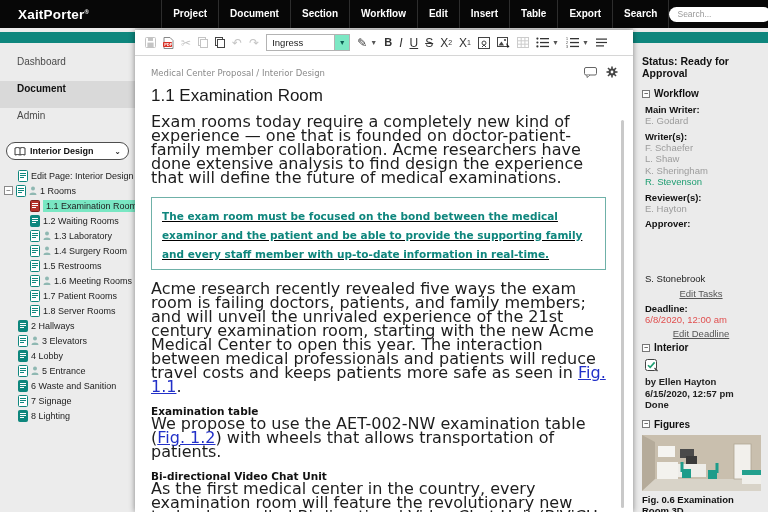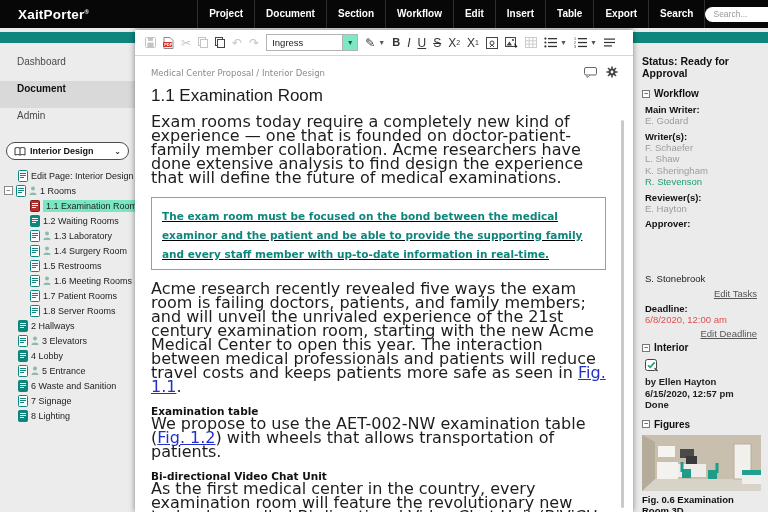--- a/index.html
+++ b/index.html
@@ -3,21 +3,21 @@
 <meta charset="utf-8">
 <style>
   * { box-sizing: border-box; margin: 0; padding: 0; }
   html, body { width: 768px; height: 512px; overflow: hidden; background: #e0e0e0;
     font-family: "Liberation Sans", "DejaVu Sans", sans-serif; }
 
   
   .topbar { height: 28px; background: #070707; display: flex; align-items: center; padding: 0 10px; }
   .logo { color: #fff; font-size: 13.5px; font-weight: bold; margin-left: 8px; letter-spacing: .2px; }
   .logo sup { font-size: 6px; }
-  .top-menu { display: flex; height: 100%; margin-left: 108px; }
+  .top-menu { display: flex; height: 100%; margin-left: 72px; }
   .nav-item { color: #fff; font-size: 10px; font-weight: bold; padding: 0 11px; line-height: 28px;
     border-left: 1px solid #2d2d2d; cursor: pointer; }
   .nav-item:last-child { border-right: 1px solid #2d2d2d; }
   .top-spacer { flex: 1; }
   .top-search { width: 102px; height: 15px; border-radius: 8px; border: none; background: #fff;
     font-size: 8.5px; padding: 0 8px; color: #333; outline: none; }
   .top-search::placeholder { color: #999; }
 
   
   .app { display: flex; height: 484px; position: relative; }
@@ -46,21 +46,21 @@
     display: flex; flex-direction: column; position: relative; z-index: 2; overflow: hidden; }
   .toolbar { height: 26px; border-bottom: 1px solid #d6d6d6; display: flex; align-items: center;
     padding: 0 10px; gap: 7px; flex-shrink: 0; }
   .tb { font-size: 12px; color: #333; display: flex; align-items: center; cursor: pointer; line-height: 1; }
   .tb.dis { color: #c4c4c4; cursor: default; }
   .tb b { font-size: 11px; }
   .tb .ul { text-decoration: underline; }
   .tb .st { text-decoration: line-through; }
   .tb sub { font-size: 7px; } .tb sup { font-size: 7px; }
   .caret { font-size: 7px; color: #555; margin-left: -4px; cursor: pointer; }
-  .style-select { border: 1px solid #b3b3b3; height: 17px; width: 92px; display: flex; align-items: center;
+  .style-select { border: 1px solid #b3b3b3; height: 17px; width: 84px; display: flex; align-items: center;
     font-size: 9.5px; color: #222; padding-left: 5px; cursor: pointer; }
   .sel-arrow { margin-left: auto; width: 15px; height: 100%; background: #7ce8c4; display: flex;
     align-items: center; justify-content: center; font-size: 7px; color: #0b5c52; border-left: 1px solid #b3b3b3; }
 
   .doc-body { padding: 8px 27px 0 16px; flex: 1; overflow: hidden; position: relative;
     font-family: "DejaVu Sans", sans-serif; }
   .breadcrumb-row { display: flex; align-items: center; font-size: 8.5px; color: #8a8a8a; margin: 2px 0 6px; }
   .bc-icons { margin-left: auto; display: flex; gap: 9px; align-items: center; margin-right: -12px; }
   .doc-title { font-size: 17px; font-weight: 400; color: #1a1a1a; margin: 4px 0 9px;
     font-family: "Liberation Sans", sans-serif; }
@@ -78,21 +78,21 @@
   .sec-head { display: flex; gap: 4px; align-items: center; font-size: 10px; font-weight: bold;
     color: #111; margin: 3px 0 5px; }
   .minus-box { width: 8px; height: 8px; border: 1px solid #777; background: #fcfcfc; font-size: 7px;
     line-height: 6px; text-align: center; color: #444; flex-shrink: 0; cursor: pointer; }
   .wf { padding-left: 3px; }
   .wf-label { font-size: 9.5px; font-weight: bold; color: #111; margin-top: 4px; line-height: 11px; }
   .wf-val { font-size: 9.5px; color: #9c9c9c; line-height: 11.5px; }
   .wf-val.active { color: #1f9e72; }
   .wf-val.dark { color: #222; margin-top: 44px; }
   .wf-val.deadline { color: #e04f4f; }
-  .edit-link { display: block; text-align: right; font-size: 9.5px; color: #555;
+  .edit-link { display: block; text-align: center; font-size: 9.5px; color: #555;
     text-decoration: underline; margin: 3px 2px 1px 0; cursor: pointer; }
   .cm-by { font-size: 9.5px; font-weight: bold; color: #222; line-height: 11.5px; }
   .fig-img { display: block; width: 119px; margin: 1px 0 3px; }
   .fig-cap { font-size: 9.5px; font-weight: bold; color: #111; line-height: 11px; margin-bottom: 2px; }
 </style>
 </head>
 <body>
 
 <div class="topbar">
   <div class="logo"><span>XaitPorter</span><sup>®</sup></div>

